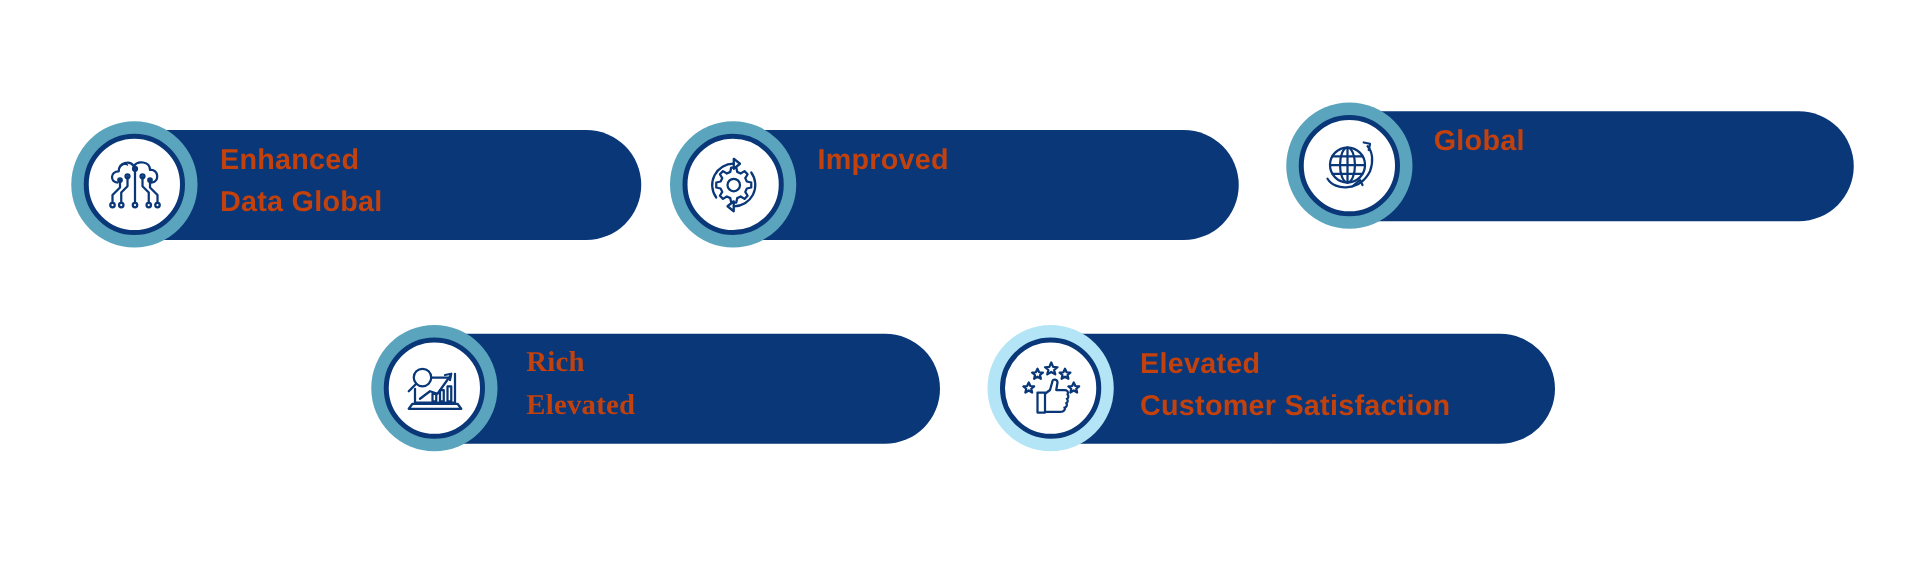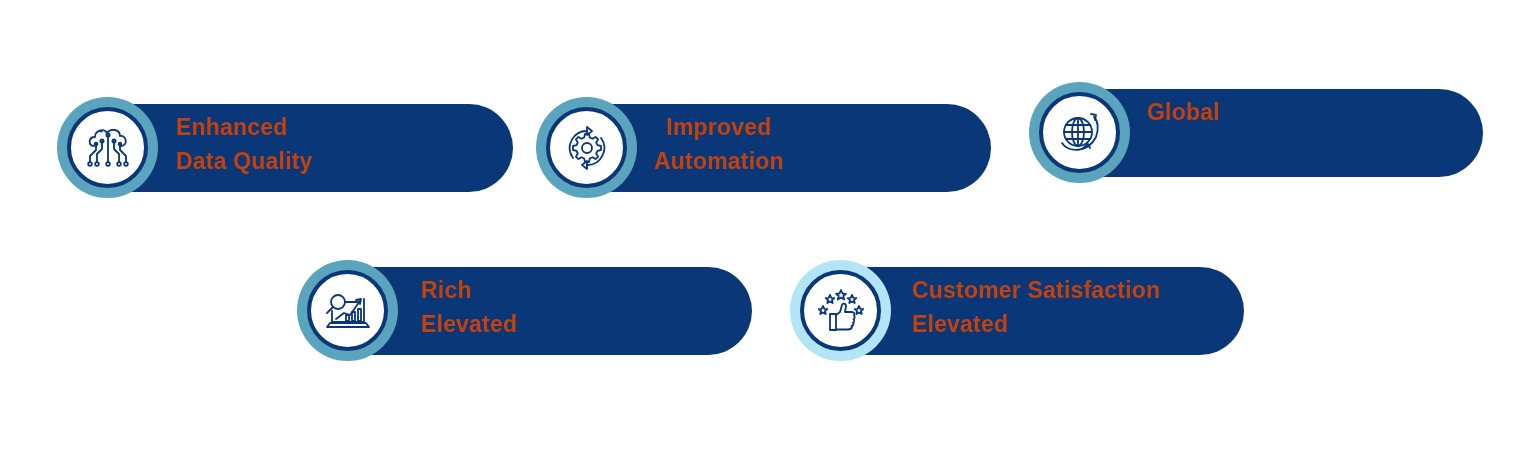--- a/index.html
+++ b/index.html
@@ -69,21 +69,21 @@
       stroke-linejoin: round;
     }
   </style>
 </head>
 <body>
 
 <div class="card" style="left:57px; top:97px; width:456px;">
   <div class="pill" style="left:50px; width:406px;"></div>
   <div class="label" style="left:119px;">
     <span>Enhanced</span>
-    <span>Data Quality</span>
+    <span>Data Global</span>
   </div>
   <div class="ring" style="background:#5aa5bd;">
     <div class="ring-inner">
       <svg viewBox="0 0 52 52">
         <path d="M12 24 C6 24 6 15 13 15 C13 8 22 6 25 11 C28 6 38 7 38 14 C45 13 46 24 39 24"></path>
         <path d="M14 11.5 C16 9 19 9 20 10" stroke-width="1.2"></path>
         <line x1="26" y1="13" x2="26" y2="40"></line>
         <circle cx="26" cy="13" r="1.6"></circle>
         <path d="M20 19 L20 27 L15 32 L15 40"></path>
         <circle cx="20" cy="19" r="1.6"></circle>
@@ -100,21 +100,20 @@
         <circle cx="44" cy="42" r="1.8"></circle>
       </svg>
     </div>
   </div>
 </div>
 
 <div class="card" style="left:536px; top:97px; width:455px;text-align:center;">
   <div class="pill" style="left:50px; width:405px;"></div>
   <div class="label" style="left:118px;">
     <span>Improved</span>
-    <span>Automation</span>
   </div>
   <div class="ring" style="background:#5aa5bd;">
     <div class="ring-inner">
       <svg viewBox="0 0 52 52">
         <path d="M26 9 A17 17 0 0 0 12 36"></path>
         <path d="M26 43 A17 17 0 0 0 40 16"></path>
         <path d="M26 5 L31 9 L26 13 Z"></path>
         <path d="M26 39 L21 43 L26 47 Z"></path>
         <path d="M24 16 L28 16 L28.8 19.5 L31.5 20.8 L34.6 18.9 L37.1 21.4 L35.2 24.5 L36.5 27.2 L40 28 L40 32 L36.5 32.8 L35.2 35.5 L37.1 38.6 L34.6 41.1 L31.5 39.2 L28.8 40.5 L28 44 L24 44 L23.2 40.5 L20.5 39.2 L17.4 41.1 L14.9 38.6 L16.8 35.5 L15.5 32.8 L12 32 L12 28 L15.5 27.2 L16.8 24.5 L14.9 21.4 L17.4 18.9 L20.5 20.8 L23.2 19.5 Z" transform="translate(0,-4) scale(1) "></path>
         <circle cx="26" cy="26" r="5"></circle>
@@ -140,21 +139,21 @@
         <path d="M8 36 C14 46 34 46 42 30 C45 22 44 14 40 10"></path>
         <path d="M37 7 L42 8 L41 13"></path>
         <path d="M28 42 L34 37 L36 41"></path>
       </svg>
     </div>
   </div>
 </div>
 
 <div class="card" style="left:297px; top:260px; width:455px;">
   <div class="pill" style="left:50px; width:405px;"></div>
-  <div class="label" style="left:124px;">
+  <div class="label" style="left:124px;font-family:Liberation Serif, serif;">
     <span>Rich</span>
     <span>Elevated</span>
   </div>
   <div class="ring" style="background:#5aa5bd;">
     <div class="ring-inner">
       <svg viewBox="0 0 52 52">
         <circle cx="16" cy="17" r="7"></circle>
         <line x1="11" y1="22" x2="5" y2="28"></line>
         <path d="M23 17 L36 17"></path>
         <path d="M10 38 L10 26"></path>
@@ -166,22 +165,22 @@
         <rect x="36" y="24" width="3" height="12"></rect>
         <path d="M5 42 L8 38 L44 38 L47 42 Z"></path>
       </svg>
     </div>
   </div>
 </div>
 
 <div class="card" style="left:790px; top:260px; width:454px;">
   <div class="pill" style="left:50px; width:404px;"></div>
   <div class="label" style="left:122px;">
+    <span>Elevated</span>
     <span>Customer Satisfaction</span>
-    <span>Elevated</span>
   </div>
   <div class="ring" style="background:#b3e5f7;">
     <div class="ring-inner">
       <svg viewBox="0 0 52 52">
         <path d="M26 5 L27.5 8.5 L31 8.8 L28.3 11 L29.2 14.5 L26 12.6 L22.8 14.5 L23.7 11 L21 8.8 L24.5 8.5 Z"></path>
         <path d="M15 10 L16.3 12.8 L19.3 13.1 L17 15 L17.7 18 L15 16.4 L12.3 18 L13 15 L10.7 13.1 L13.7 12.8 Z"></path>
         <path d="M37 10 L38.3 12.8 L41.3 13.1 L39 15 L39.7 18 L37 16.4 L34.3 18 L35 15 L32.7 13.1 L35.7 12.8 Z"></path>
         <path d="M8 21 L9.3 23.8 L12.3 24.1 L10 26 L10.7 29 L8 27.4 L5.3 29 L6 26 L3.7 24.1 L6.7 23.8 Z"></path>
         <path d="M44 21 L45.3 23.8 L48.3 24.1 L46 26 L46.7 29 L44 27.4 L41.3 29 L42 26 L39.7 24.1 L42.7 23.8 Z"></path>
         <rect x="15" y="29" width="6" height="16"></rect>

